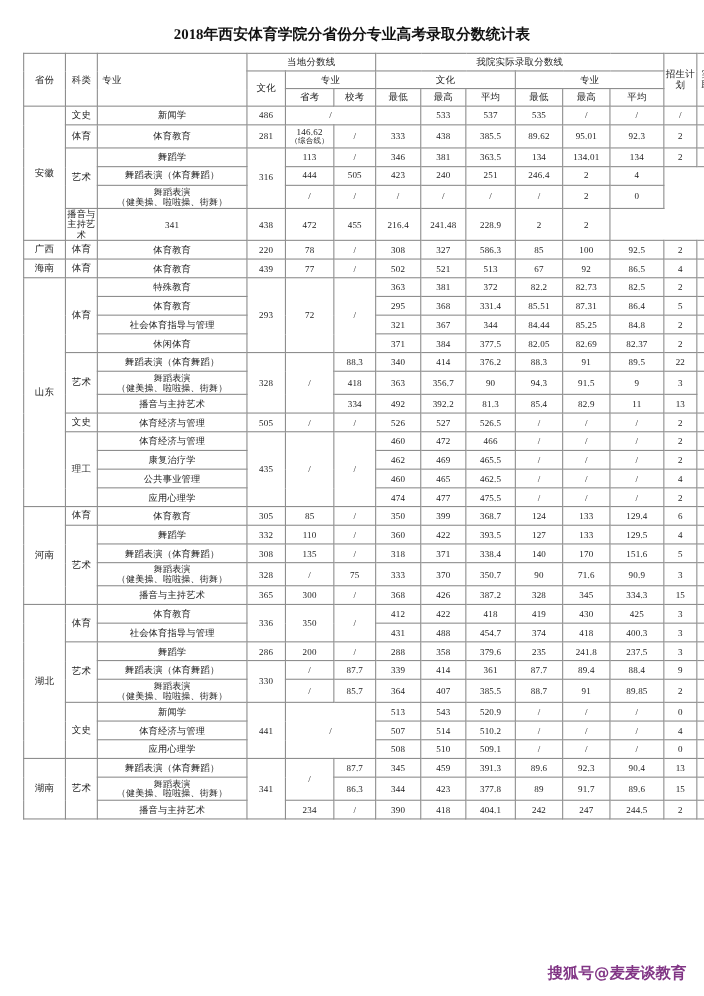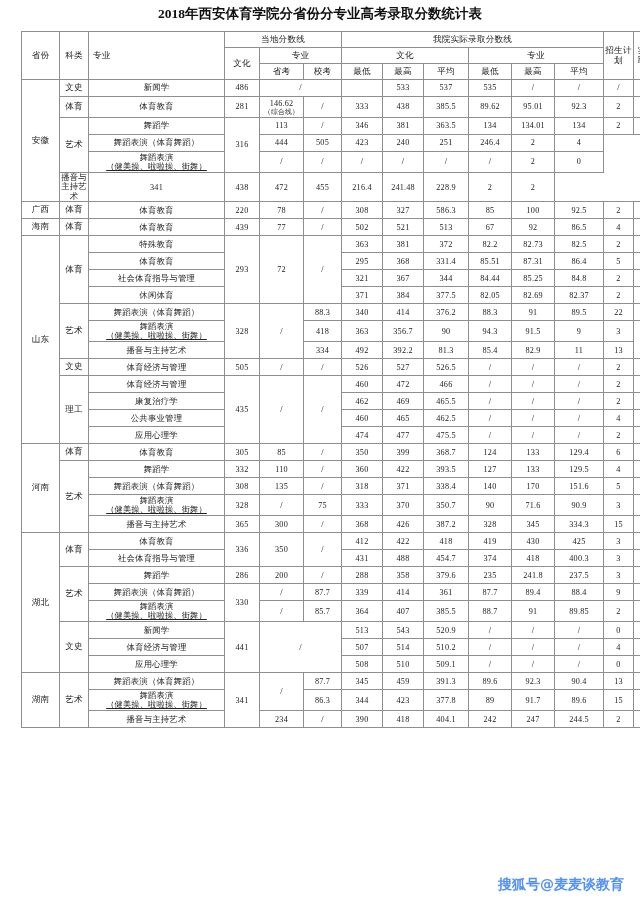--- a/index.html
+++ b/index.html
@@ -20,21 +20,21 @@
     width: 640px;
     height: 905px;
     position: relative;
     box-sizing: border-box;
   }
   #doc-title {
     text-align: center;
     font-size: 13.5px;
     font-weight: bold;
     letter-spacing: 0px;
-    padding-top: 5px;
+    padding-top: 22px;
     padding-bottom: 8px;
     color: #111;
   }
   table.score-table {
     border-collapse: collapse;
     width: 597px;
     margin-left: 21px;
     table-layout: fixed;
     font-size: 8.3px;
     color: #222;
@@ -68,21 +68,21 @@
     font-size: 8.2px;
     font-family: "Liberation Serif", serif;
   }
   .row-h { height: 17px; }
   .row-h2 { height: 21px; }
   .prov-top td { border-top: 1.4px solid #5a5a5a; }
   .two-line {
     line-height: 1.08;
     font-size: 8.2px;
   }
-  .two-line .l2 { display:block;text-decoration:underline; }
+  .two-line .l2 { display:block; }
   .sub-note {
     display: block;
     font-size: 6.8px;
     line-height: 1.05;
   }
   #footer {
     position: absolute;
     left: 0;
     top: 866px;
     width: 640px;
@@ -98,21 +98,21 @@
     color: #333;
     letter-spacing: 1px;
     margin-top: 40px;
   }
   #watermark {
     position: absolute;
     right: 16px;
     top: 10px;
     font-size: 14px;
     font-weight: bold;
-    color: #3b82f6;
+    color: #701a75;
     letter-spacing: 0px;
     font-family: "DejaVu Sans", "Liberation Sans", sans-serif;
     opacity: 0.88;
     white-space: nowrap;
   }
 </style>
 </head>
 <body>
 
 <div id="page">

